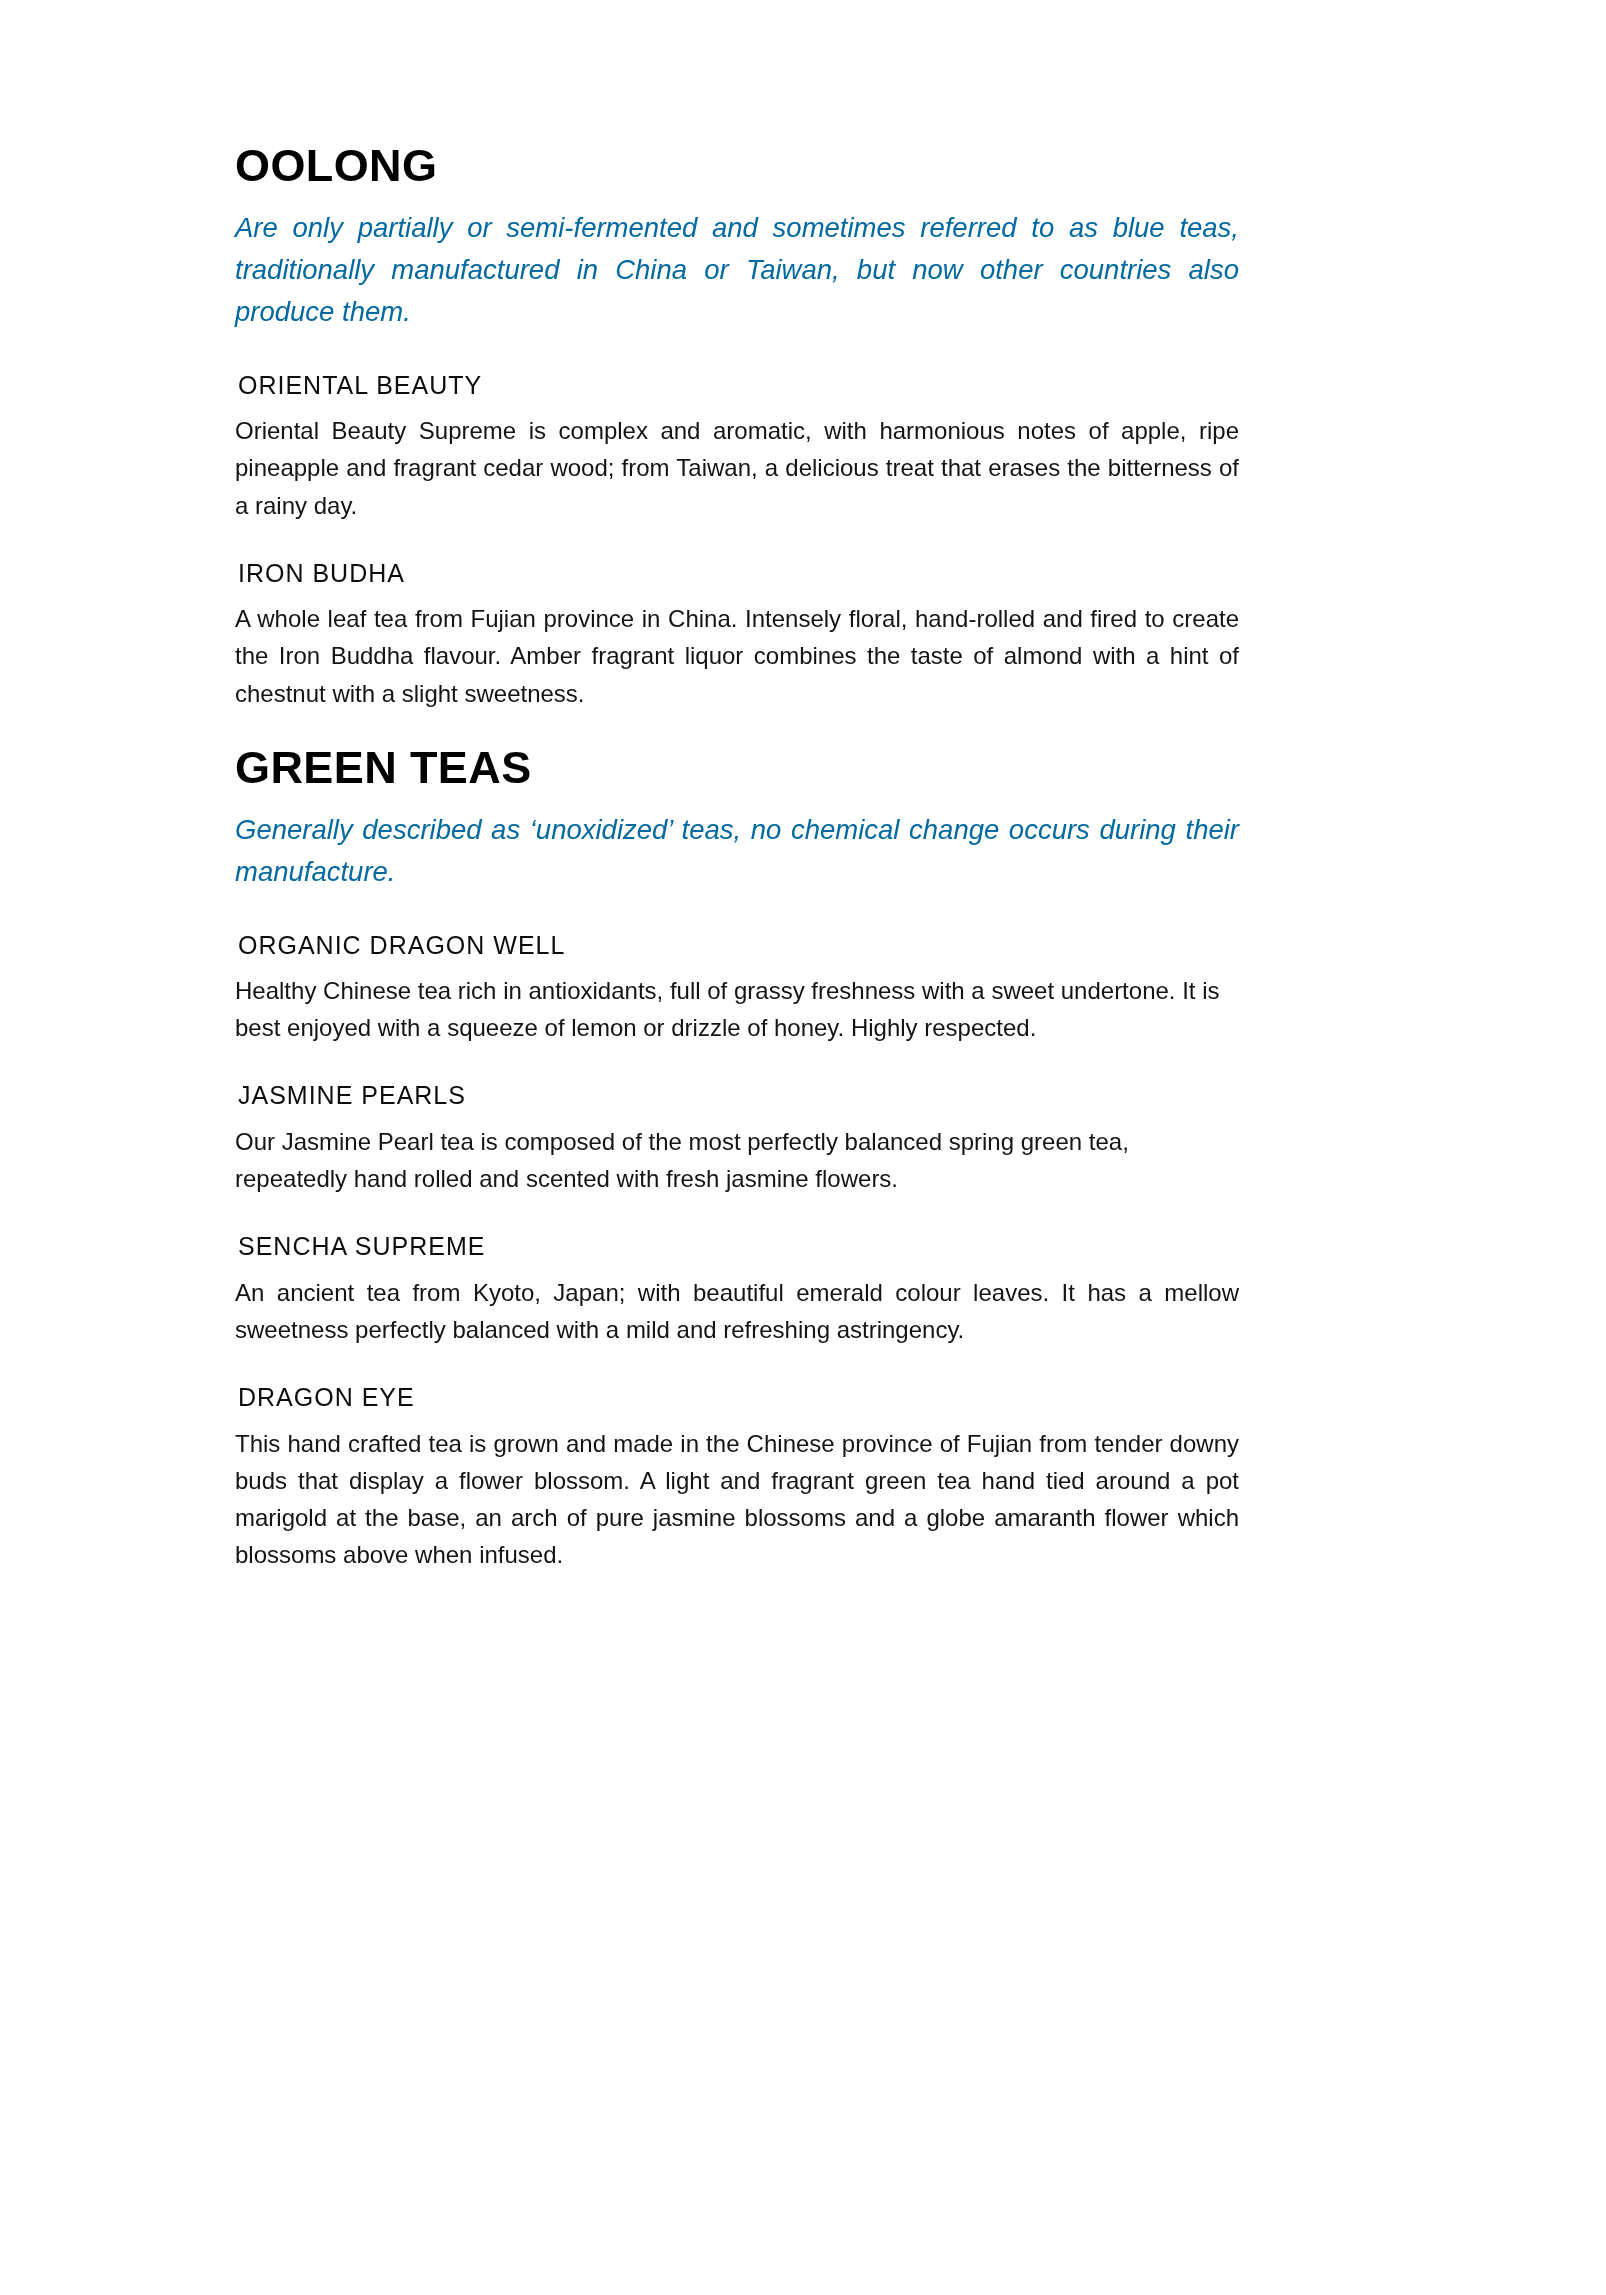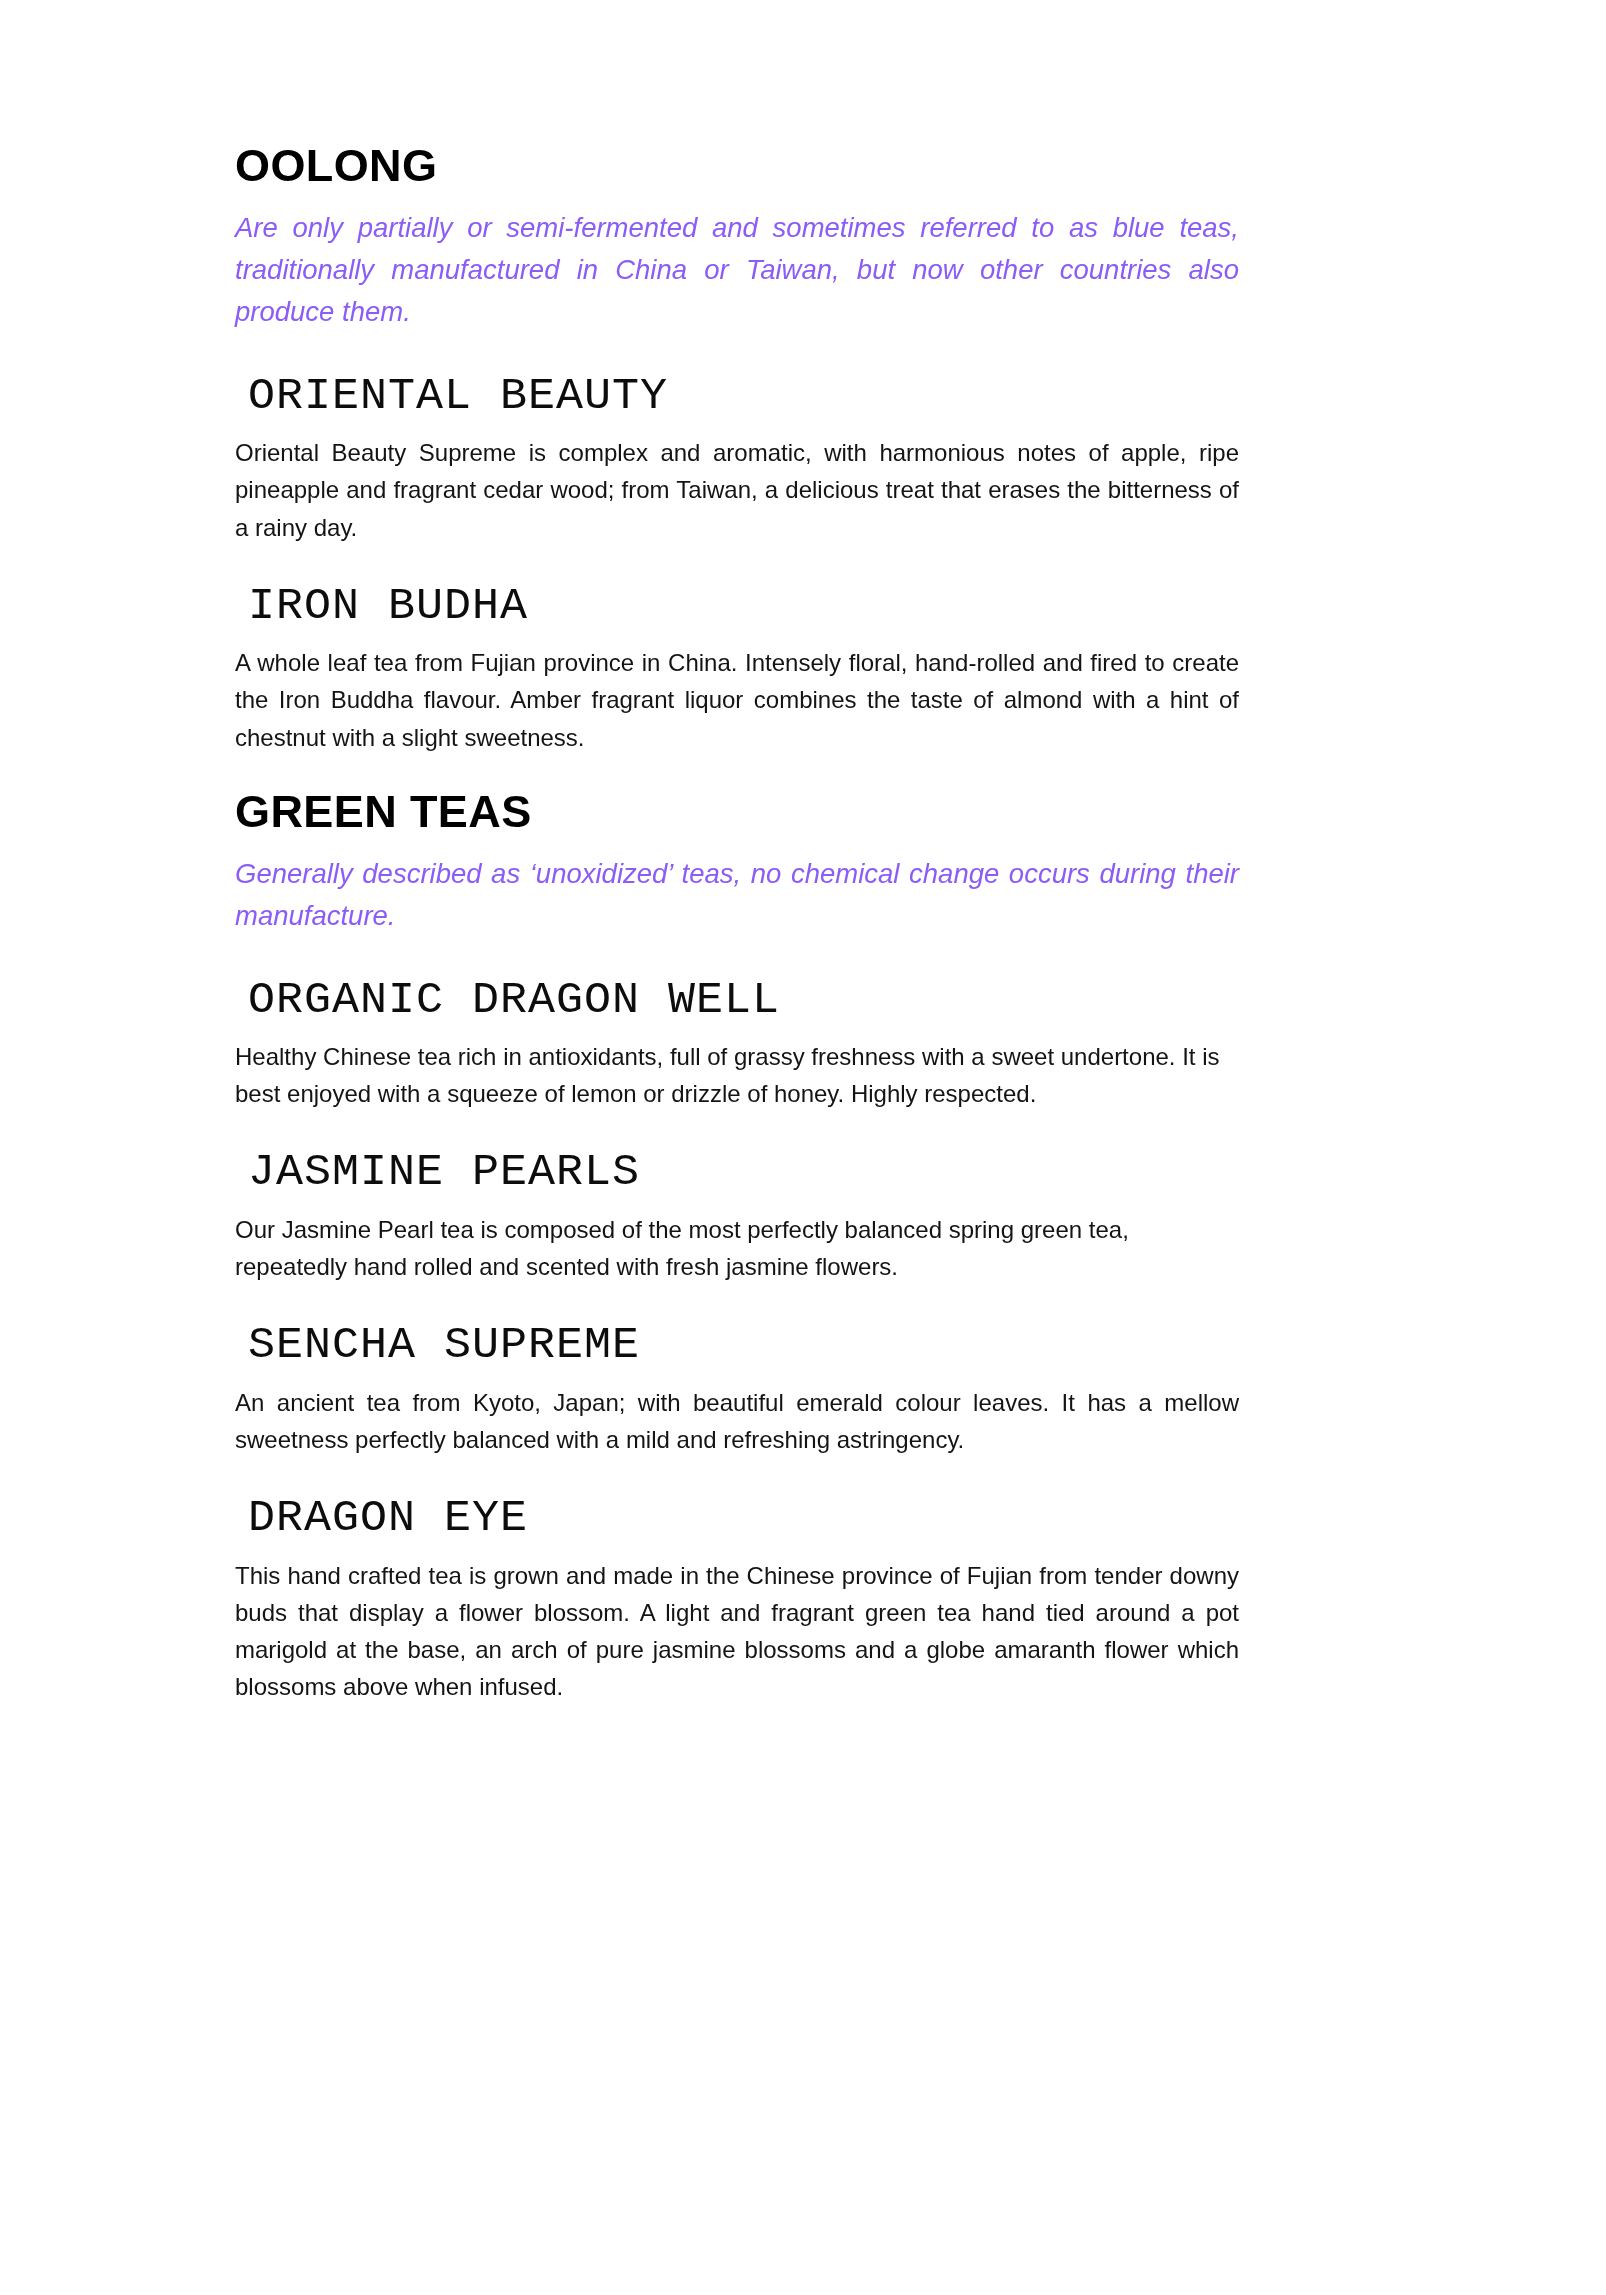--- a/index.html
+++ b/index.html
@@ -36,30 +36,29 @@
   }
   .section-block + .section-block {
     margin-top: 32px;
   }
   p.section-intro {
     font-style: italic;
     font-size: 27.5px;
     line-height: 1.52;
     text-align: justify;
     margin: 0 0 39px 0;
-    color: #8b5cf6;
+    color: #0369a1;
   }
   h2.item-title {
-    font-size: 45px;
+    font-size: 25px;
     font-weight: 400;
     letter-spacing: 1px;
-    margin: 0 0 13px 13px;
+    margin: 0 0 13px 3px;
     line-height: 1.1;
     color: #0d0d0d;
-    font-family: Liberation Mono, monospace;
   }
   p.item-desc {
     font-size: 24px;
     line-height: 1.55;
     margin: 0 0 36px 0;
     color: #141414;
   }
   p.item-desc.justified {
     text-align: justify;
   }

